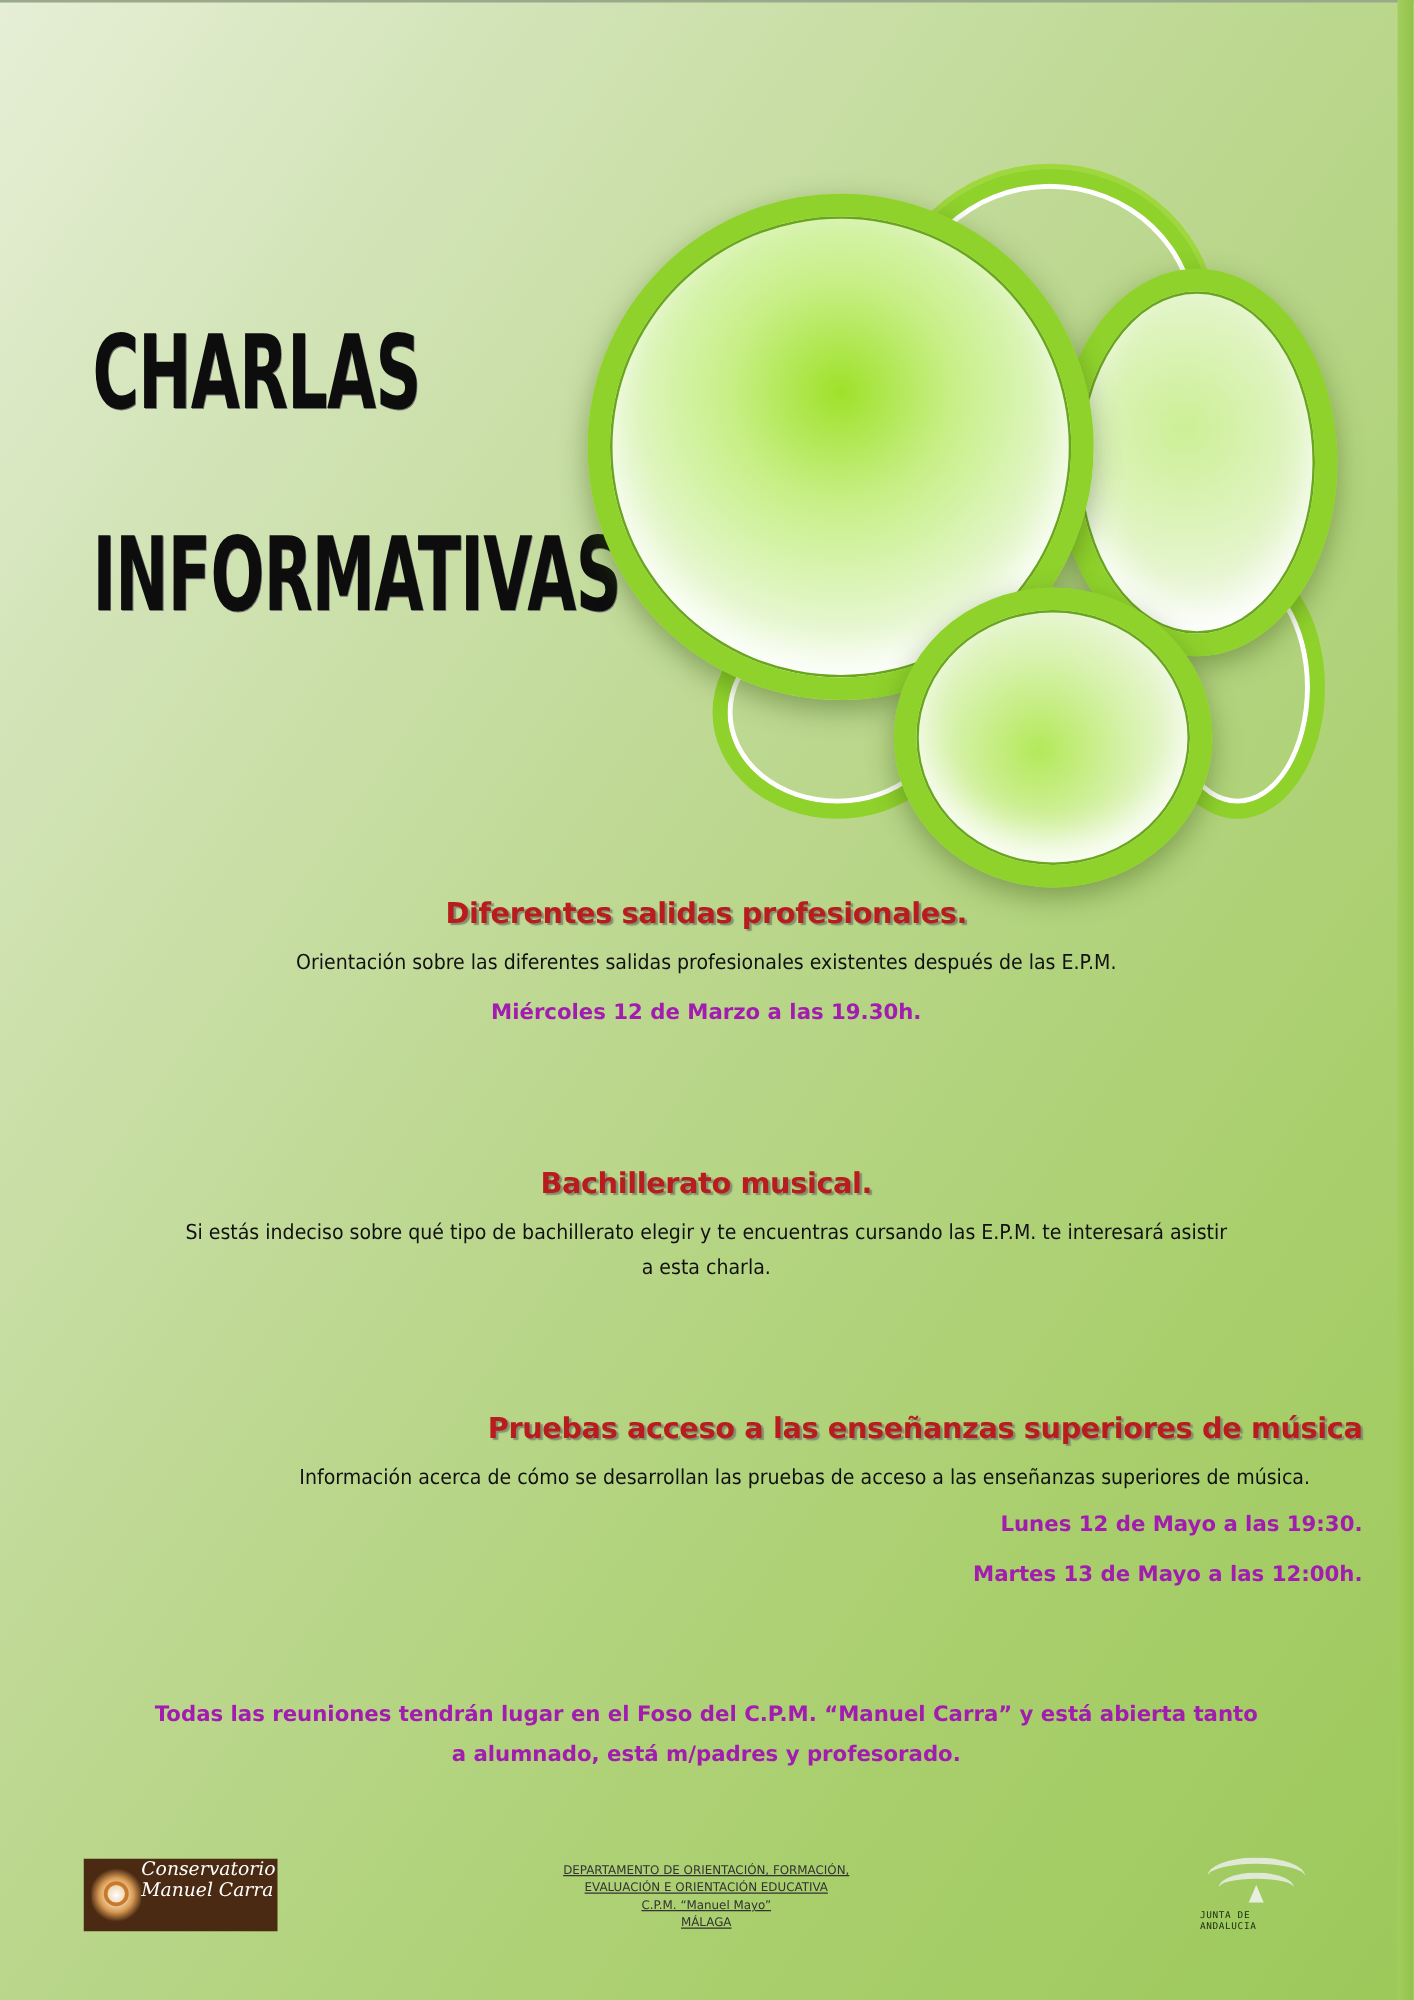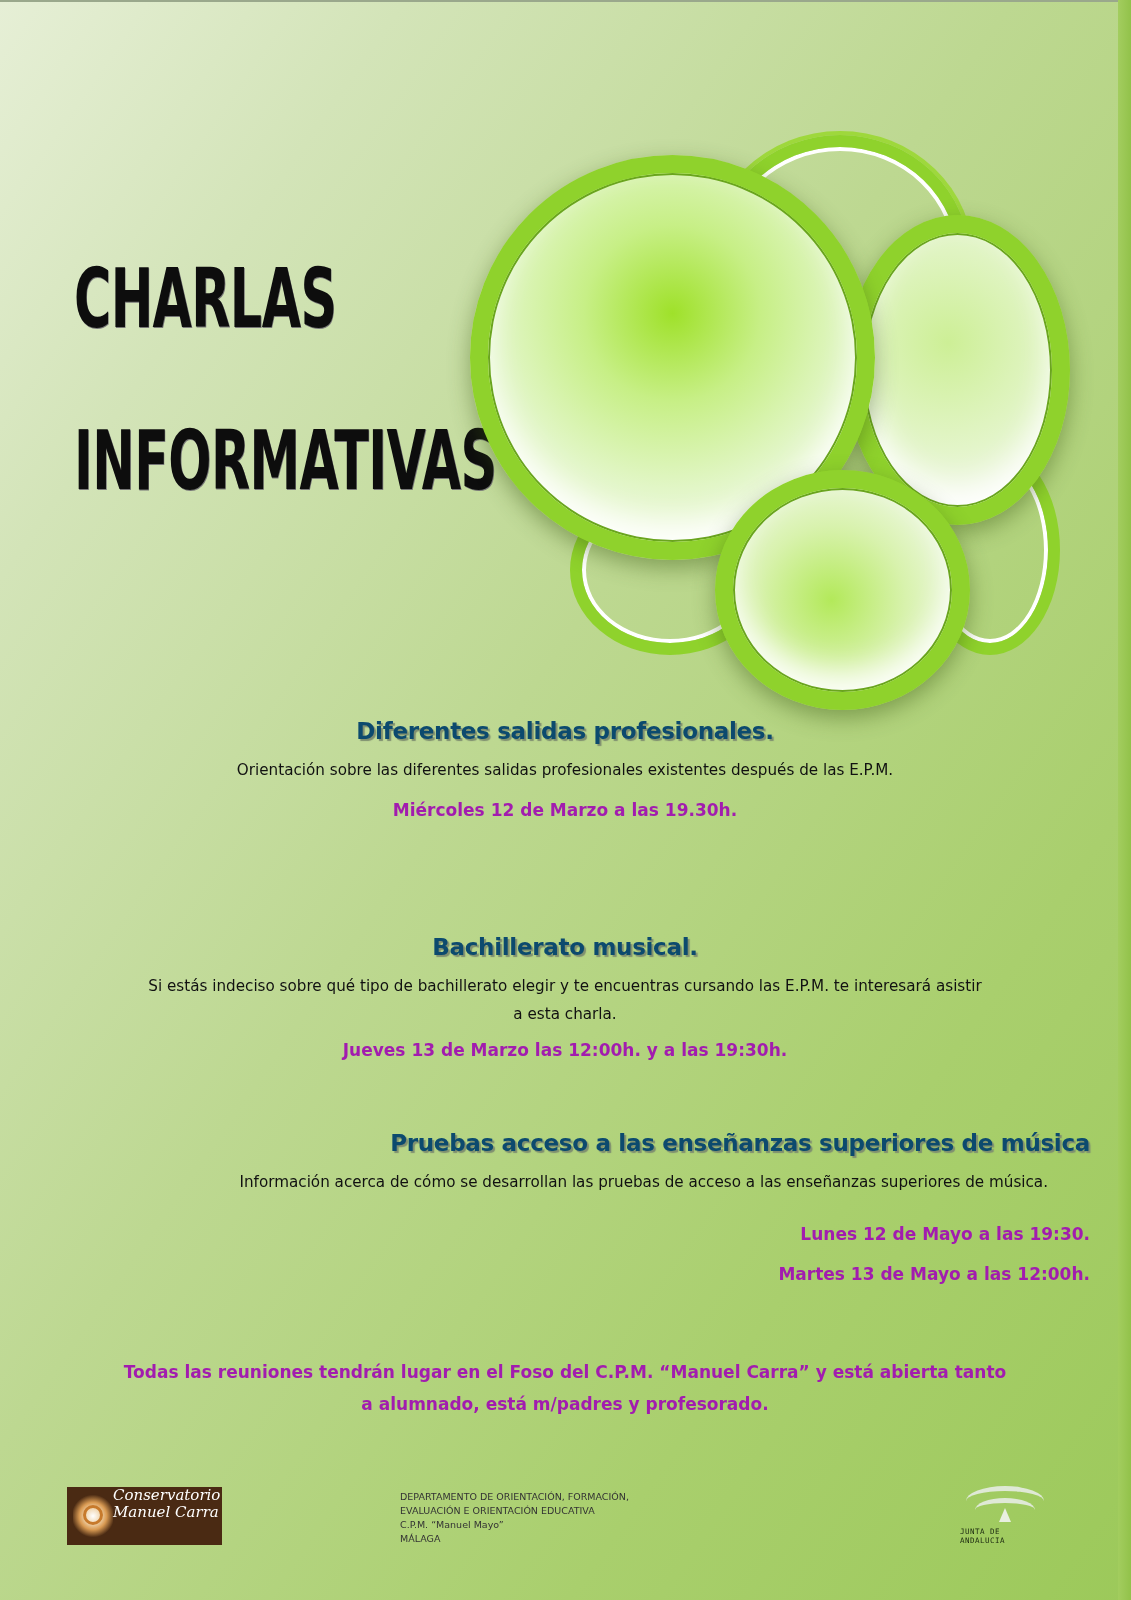--- a/index.html
+++ b/index.html
@@ -34,27 +34,27 @@
     box-shadow: 0 8px 22px rgba(60,90,20,0.45), inset 0 0 0 2px #6aa51e, inset 0 -18px 30px rgba(255,255,255,0.9);
   }
   .b1 { left:0; top:30px; width:405px; height:405px;
     background: radial-gradient(circle at 50% 38%, #9fe12a 0%, #c7ef86 30%, #e2f6c7 60%, #f6fbee 85%, #e9eee3 100%); }
   .b2 { left:375px; top:90px; width:225px; height:310px;
     background: radial-gradient(circle at 45% 40%, #cdef96 0%, #e3f5c9 55%, #f3f8ec 85%, #e6ebe0 100%); }
   .b3 { left:245px; top:345px; width:255px; height:240px;
     background: radial-gradient(circle at 45% 55%, #b3e95a 0%, #d8f2ad 45%, #eef8e2 80%, #e3e8dc 100%); }
 
   .section { position:absolute; left:40px; width:1050px; text-align:center; }
-  .h { font-family:"DejaVu Sans", sans-serif; font-weight:bold; font-size:23px; color:#0c4a6e;
+  .h { font-family:"DejaVu Sans", sans-serif; font-weight:bold; font-size:23px; color:#b91c1c;
     text-shadow: 2px 2px 1px #7f8f70; letter-spacing:-0.3px; }
   .p { font-family:"DejaVu Sans", sans-serif; font-size:16.5px; color:#111; transform:scaleX(0.92); line-height:28px; }
   .d { font-family:"DejaVu Sans", sans-serif; font-weight:bold; font-size:17px; color:#a21caf; }
 
-  .footer-text { position:absolute; left:400px; width:330px; top:1490px; 
-    font-family:"DejaVu Sans", sans-serif; font-size:9.5px; line-height:14px; color:#333; }
+  .footer-text { position:absolute; left:400px; width:330px; top:1490px; text-align:center;
+    font-family:"DejaVu Sans", sans-serif; font-size:9.5px; line-height:14px; color:#333;text-decoration:underline; }
   .logo-cpm { position:absolute; left:67px; top:1487px; width:155px; height:58px;
     background:#4a2a13; display:flex; align-items:flex-start; box-sizing:border-box; }
   .logo-cpm .emblem { width:46px; height:58px; position:relative; }
   .logo-cpm .emblem .star { position:absolute; left:6px; top:6px; width:40px; height:46px;
     background: radial-gradient(circle, #fff 0%, #f0d6b0 25%, #d99a52 45%, rgba(217,154,82,0) 70%); }
   .logo-cpm .emblem .swirl { position:absolute; left:16px; top:18px; width:20px; height:20px; border-radius:50%;
     border:3px solid #c77a2c; box-sizing:border-box; }
   .logo-cpm .txt { font-family:"DejaVu Serif", serif; font-style:italic; color:#fff; font-size:15px; line-height:17px; }
   .logo-junta { position:absolute; left:960px; top:1484px; width:90px; height:60px; text-align:left; }
   .logo-junta .arc { position:absolute; left:50%; transform:translateX(-50%); border-radius:50% 50% 0 0;
@@ -87,27 +87,26 @@
 <div class="section" style="top:718px;">
   <div class="h">Diferentes salidas profesionales.</div>
   <div class="p" style="margin-top:12px;">Orientación sobre las diferentes salidas profesionales existentes después de las E.P.M.</div>
   <div class="d" style="margin-top:16px;">Miércoles 12 de Marzo a las 19.30h.</div>
 </div>
 
 <div class="section" style="top:934px;">
   <div class="h">Bachillerato musical.</div>
   <div class="p" style="margin-top:12px;">Si estás indeciso sobre qué tipo de bachillerato elegir y te encuentras cursando las E.P.M.  te interesará asistir</div>
   <div class="p">a esta charla.</div>
-  <div class="d" style="margin-top:12px;">Jueves 13 de Marzo las 12:00h. y a las 19:30h.</div>
 </div>
 
 <div class="section" style="top:1130px;text-align:right;">
   <div class="h">Pruebas  acceso a las enseñanzas superiores de música</div>
   <div class="p" style="margin-top:12px;">Información acerca de cómo se desarrollan las pruebas de acceso a las enseñanzas superiores de música.</div>
-  <div class="d" style="margin-top:28px;">Lunes 12 de Mayo a las 19:30.</div>
+  <div class="d" style="margin-top:14px;">Lunes 12 de Mayo a las 19:30.</div>
   <div class="d" style="margin-top:20px;">Martes 13 de Mayo a las 12:00h.</div>
 </div>
 
 <div class="section" style="top:1362px;">
   <div class="d">Todas  las reuniones tendrán lugar en el Foso del C.P.M. “Manuel Carra” y  está abierta tanto</div>
   <div class="d" style="margin-top:12px;">a alumnado, está m/padres y profesorado.</div>
 </div>
 
 <div class="logo-cpm">
   <div class="emblem">

